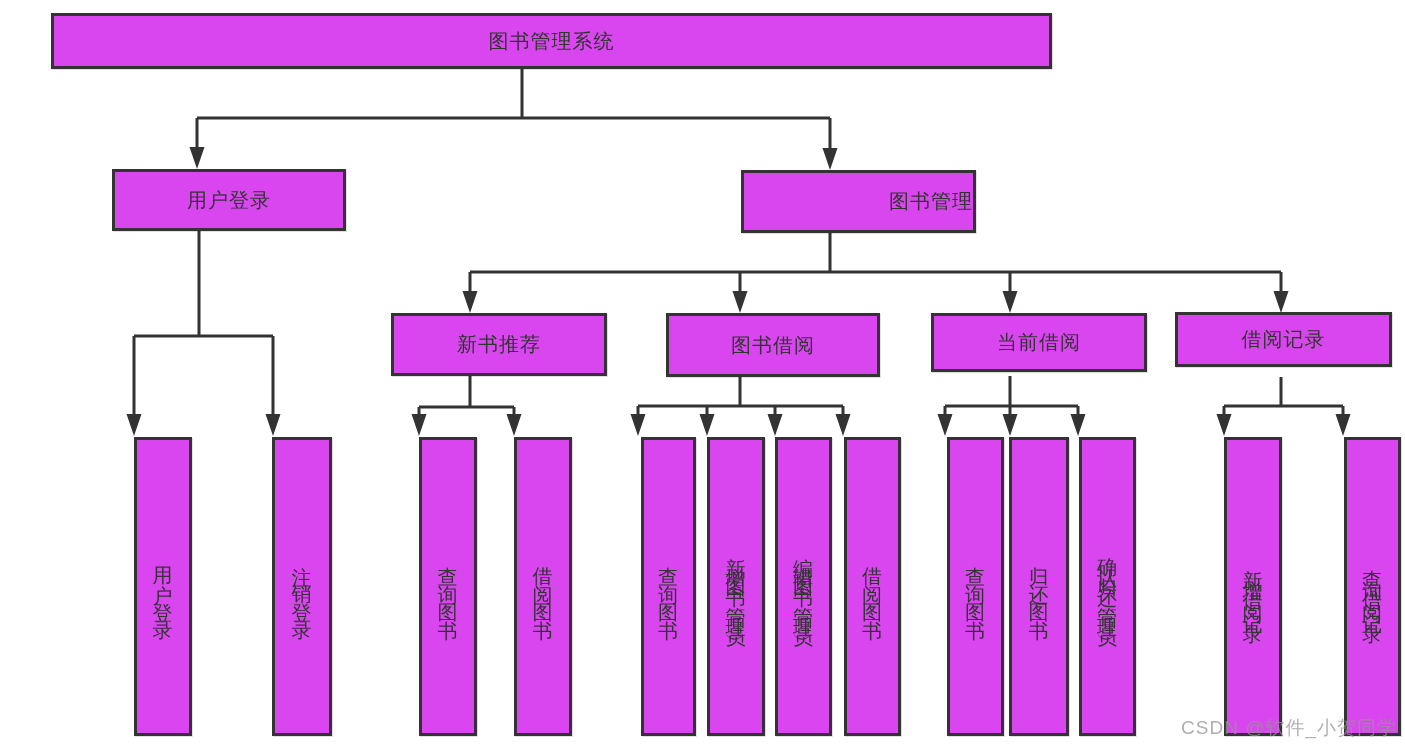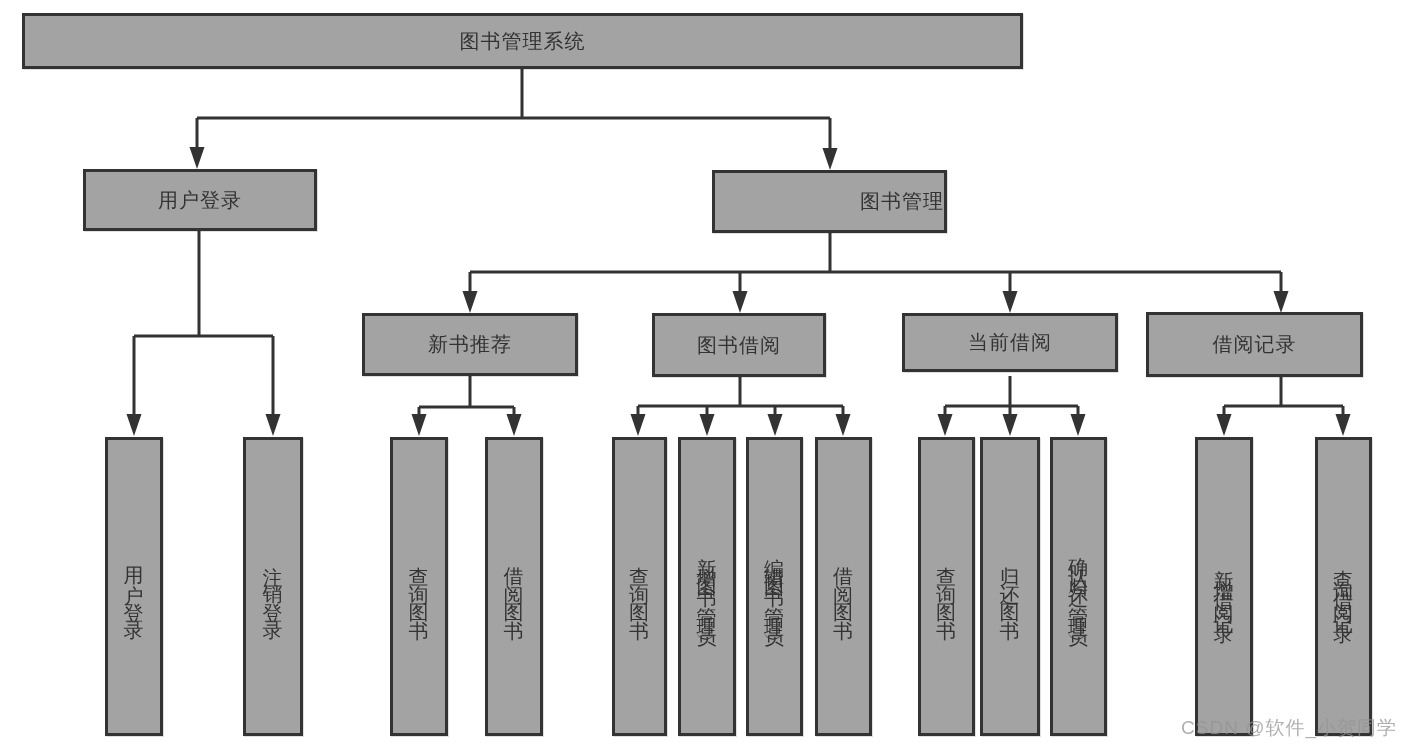--- a/index.html
+++ b/index.html
@@ -21,28 +21,29 @@
   }
   svg.lines {
     position: absolute;
     left: 0; top: 0;
     width: 1405px; height: 747px;
     z-index: 1;
   }
   .node {
     position: absolute;
     box-sizing: border-box;
-    background: #a3a3a3;
+    background: #d946ef;
     border: 3px solid #333333;
     display: flex;
     align-items: center;
     justify-content: center;
     color: #333333;
     z-index: 2;
     box-shadow: 1px 1px 0 rgba(0,0,0,0.12);
+    margin-left: 29px;
   }
   .node.h span {
     font-size: 20px;
     letter-spacing: 1px;
     white-space: nowrap;
   }
   .node.v span {
     writing-mode: vertical-rl;
     text-orientation: mixed;
     font-size: 20px;
@@ -116,27 +117,27 @@
   <div class="node h" style="left:83px; top:169px; width:234px; height:62px;">
     <span>用户登录</span>
   </div>
   <div class="node h" style="left:712px; top:170px; width:235px; height:63px;justify-content:flex-end;">
     <span>图书管理</span>
   </div>
 
   <div class="node h" style="left:362px; top:313px; width:216px; height:63px;">
     <span>新书推荐</span>
   </div>
-  <div class="node h" style="left:652px; top:313px; width:174px; height:64px;">
+  <div class="node h" style="left:637px; top:313px; width:214px; height:64px;">
     <span>图书借阅</span>
   </div>
   <div class="node h" style="left:902px; top:313px; width:216px; height:59px;">
     <span>当前借阅</span>
   </div>
-  <div class="node h" style="left:1146px; top:312px; width:217px; height:65px;font-family:Liberation Serif, serif;">
+  <div class="node h" style="left:1146px; top:312px; width:217px; height:55px;font-family:Liberation Serif, serif;">
     <span>借阅记录</span>
   </div>
 
   <div class="node v v-short" style="left:105px; top:437px; width:58px; height:299px;">
     <span>用户登录</span>
   </div>
   <div class="node v v-short" style="left:243px; top:437px; width:60px; height:299px;">
     <span>注销登录</span>
   </div>
 

